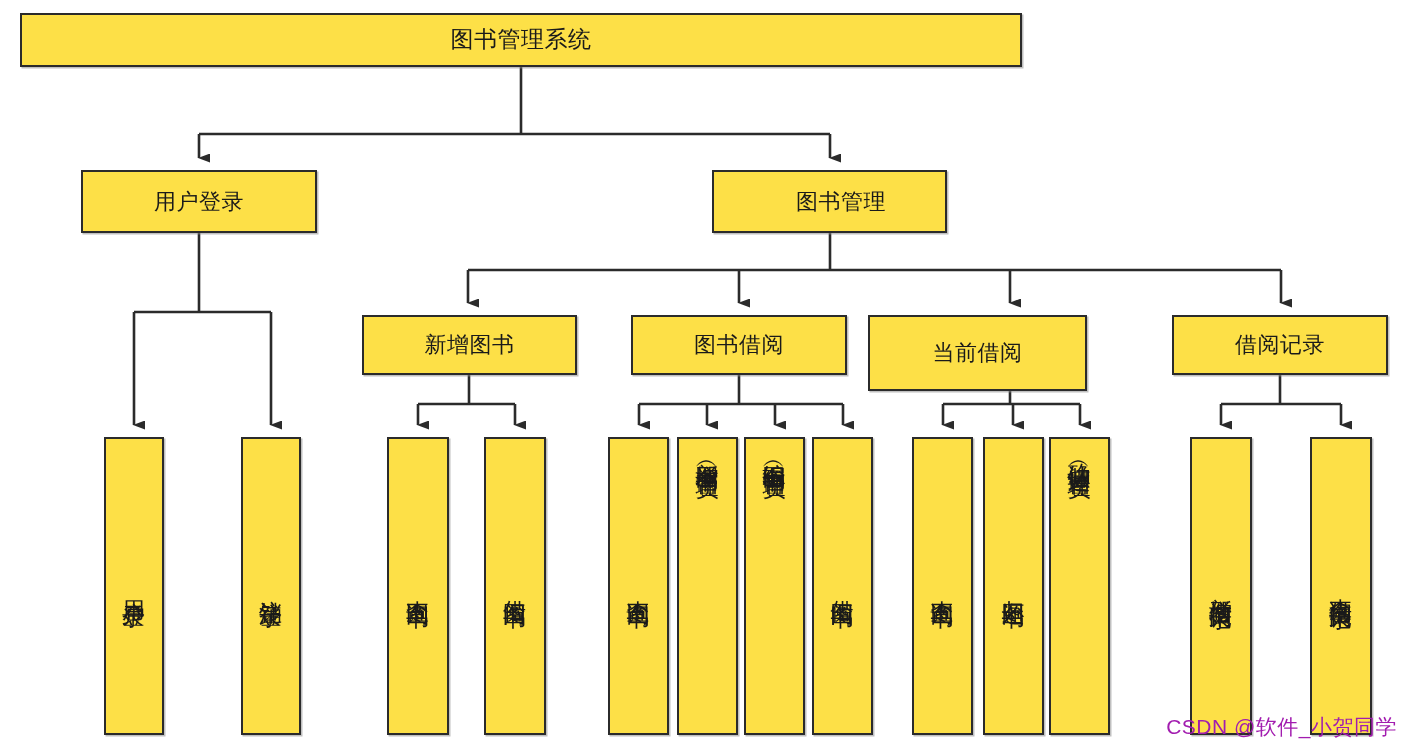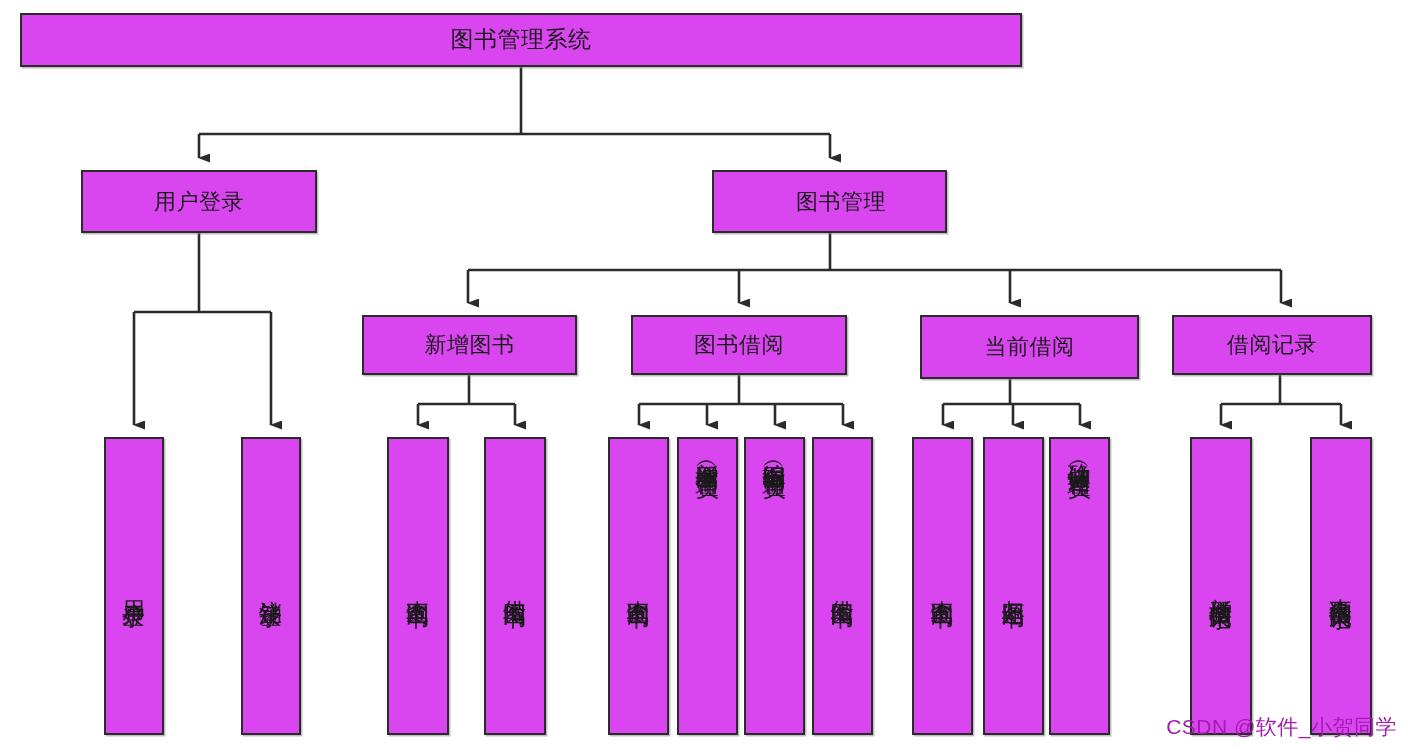--- a/index.html
+++ b/index.html
@@ -21,21 +21,21 @@
     position: absolute;
     left: 0;
     top: 0;
     width: 1405px;
     height: 747px;
     pointer-events: none;
   }
   .node {
     position: absolute;
     box-sizing: border-box;
-    background: #d946ef;
+    background: #fde047;
     border: 2px solid #2b2b2b;
     box-shadow: 1.5px 1.5px 0 0 rgba(140,140,140,0.55);
     display: flex;
     align-items: center;
     justify-content: center;
     color: #1a1a1a;
     z-index: 2;
   }
   .node .lbl {
     display: block;
@@ -144,24 +144,24 @@
   <div class="node horiz" style="left:712px; top:170px; width:235px; height:63px;padding-left:23px;">
     <span class="lbl">图书管理</span>
   </div>
 
   <div class="node horiz" style="left:362px; top:315px; width:215px; height:60px;">
     <span class="lbl">新增图书</span>
   </div>
   <div class="node horiz" style="left:631px; top:315px; width:216px; height:60px;">
     <span class="lbl">图书借阅</span>
   </div>
-  <div class="node horiz" style="left:920px; top:315px; width:219px; height:64px;">
+  <div class="node horiz" style="left:868px; top:315px; width:219px; height:76px;">
     <span class="lbl">当前借阅</span>
   </div>
-  <div class="node horiz" style="left:1172px; top:315px; width:200px; height:60px;">
+  <div class="node horiz" style="left:1172px; top:315px; width:216px; height:60px;">
     <span class="lbl">借阅记录</span>
   </div>
 
   <div class="node vert mid" style="left:104px; top:437px; width:60px; height:298px;">
     <span class="lbl">用户登录</span>
   </div>
   <div class="node vert mid" style="left:241px; top:437px; width:60px; height:298px;">
     <span class="lbl">注销登录</span>
   </div>
 

